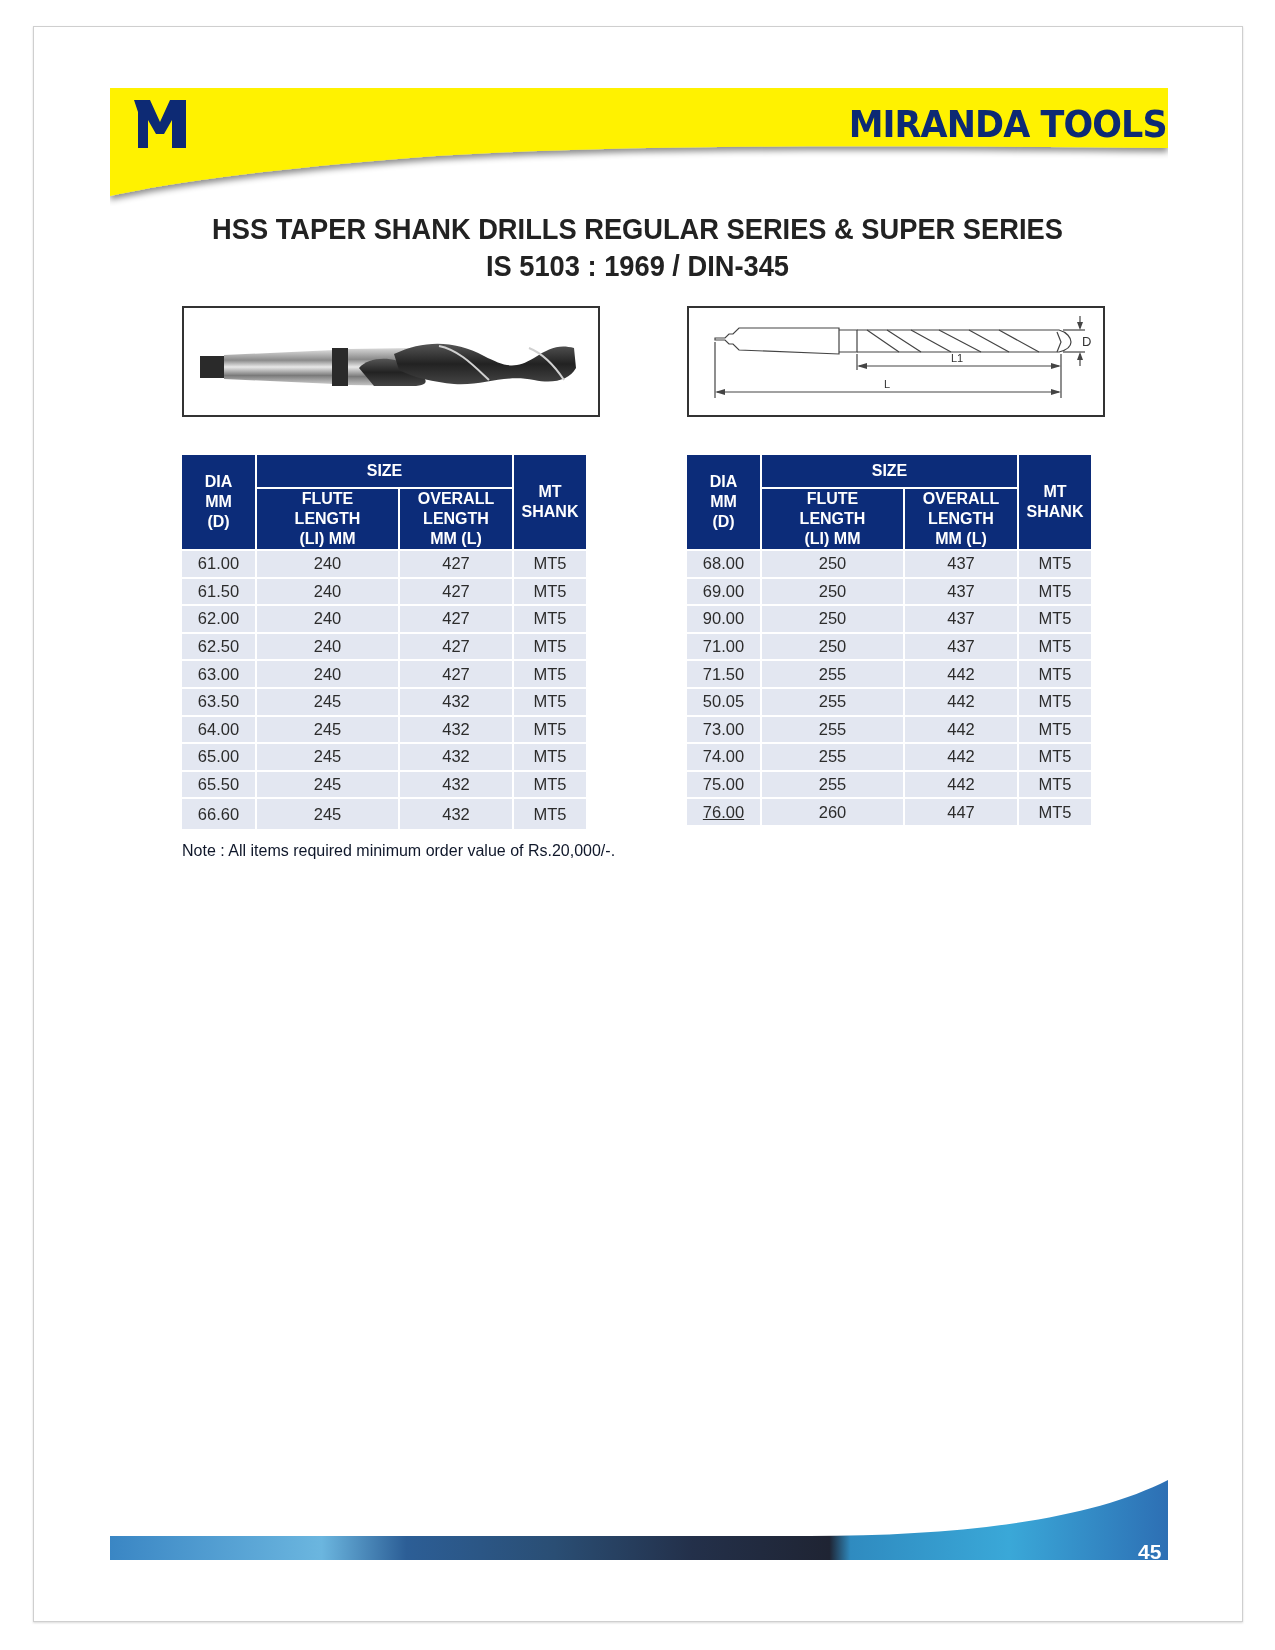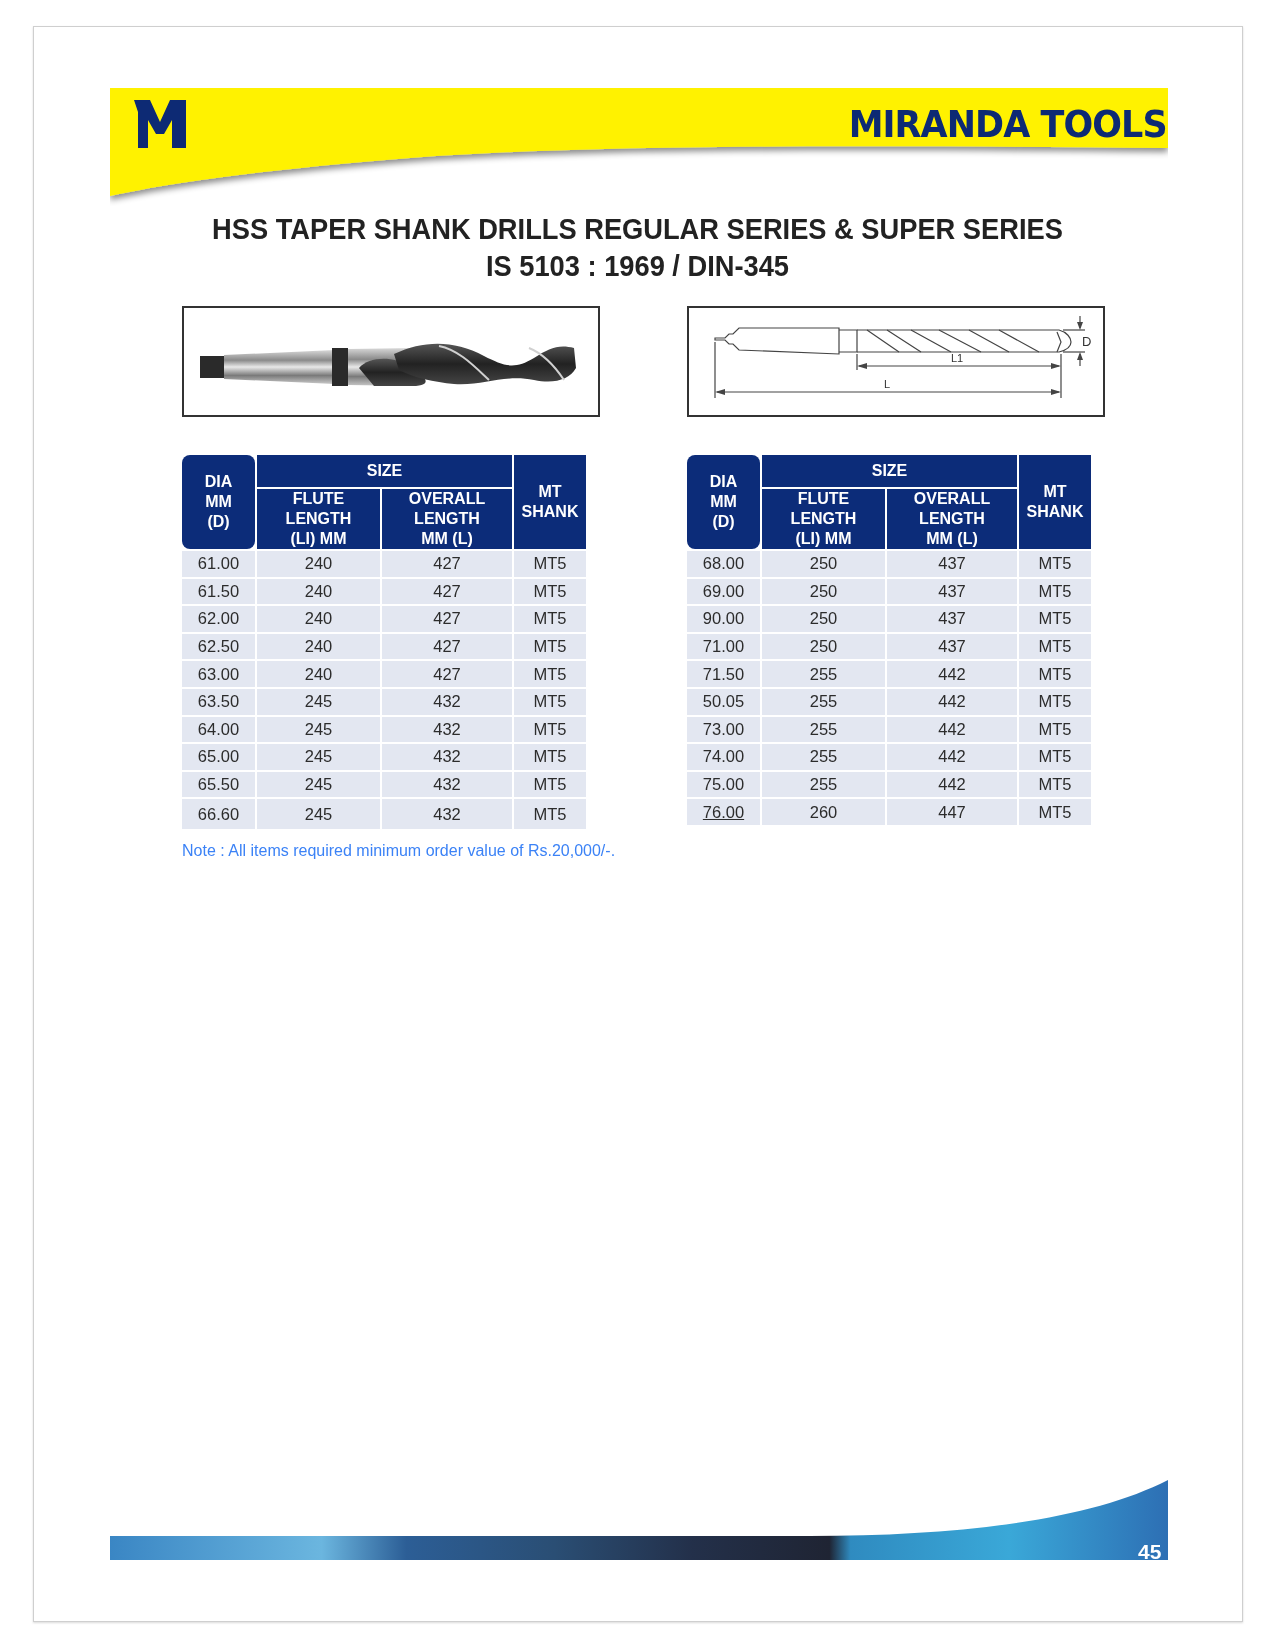--- a/index.html
+++ b/index.html
@@ -13,25 +13,25 @@
   .title.l1 { top:213px; }
   .title.l2 { top:250px; }
   .imgbox { position:absolute; top:306px; width:418px; height:111px; border:2px solid #333; box-sizing:border-box; background:#fff; }
   .imgbox.left { left:182px; }
   .imgbox.right { left:687px; }
   table.spec { position:absolute; top:453px; border-collapse:separate; border-spacing:2px; font-size:16px; }
   table.spec.left { left:180px; }
   table.spec.right { left:685px; }
   table.spec th { background:#0c2c79; color:#fff; font-weight:bold; font-size:16px; line-height:20px; text-align:center; padding:0; }
   table.spec td { background:#e3e7f1; color:#2c2c2c; text-align:center; height:25.6px; padding:0; font-size:16.5px; }
-  .col-dia { width:73px;border-radius:8px; }
-  .col-flute { width:123px;margin-top:18px; }
-  .col-overall { width:130px; }
+  .col-dia { width:73px; }
+  .col-flute { width:141px;margin-top:18px; }
+  .col-overall { width:112px; }
   .col-mt { width:72px; }
-  .note { position:absolute; left:182px; top:842px; font-size:16px; color:#3b82f6; }
+  .note { position:absolute; left:182px; top:842px; font-size:16px; color:#0f172a; }
   .footer { position:absolute; left:110px; top:1480px; width:1058px; height:84px; }
   .pagenum { position:absolute; left:1138px; top:1540px; color:#fff; font-weight:bold; font-size:21px; }
 </style>
 </head>
 <body>
 
 <div class="page-border"></div>
 
 <div class="banner">
   <svg width="1058" height="120" viewBox="0 0 1058 120">

